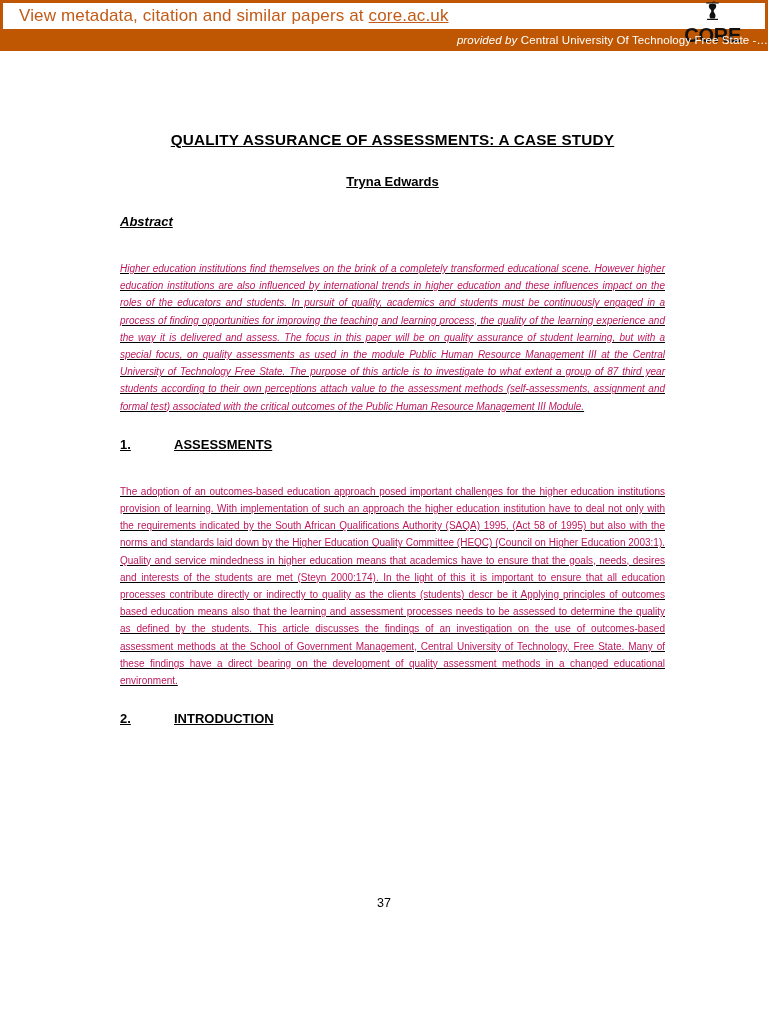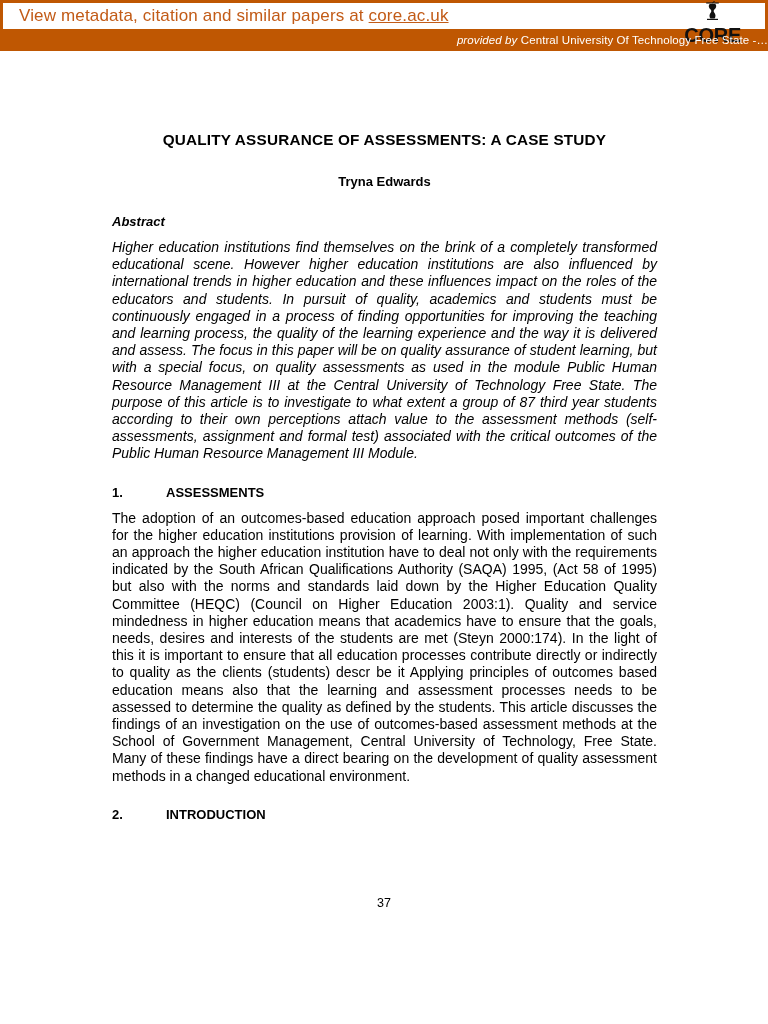--- a/index.html
+++ b/index.html
@@ -89,23 +89,24 @@
 
   
   #page {
     position: relative;
     width: 768px;
     height: 973px;
     background: #ffffff;
   }
   #content {
     position: absolute;
-    left: 112px;
+    left: 120px;
     top: 80px;
     width: 545px;
+    text-decoration: underline;
   }
 
   h1#doc-title {
     font-size: 15.3px;
     font-weight: bold;
     text-align: center;
     margin: 0;
     letter-spacing: 0.2px;
     color: #000;
   }
@@ -118,26 +119,26 @@
   }
   #abstract-heading {
     font-size: 13px;
     font-weight: bold;
     font-style: italic;
     margin: 25px 0 0 0;
     color: #000;
   }
 
   p.body-text {
-    font-size: 14px;
+    font-size: 10px;
     line-height: 17.2px;
     text-align: justify;
     text-justify: inter-word;
-    margin: 10px 0 0 0;
-    color: #000000;
+    margin: 31px 0 0 0;
+    color: #be185d;
   }
   p.abstract-text {
     font-style: italic;
   }
 
   .section-heading {
     font-size: 13px;
     font-weight: bold;
     margin: 22px 0 0 0;
     color: #000;

